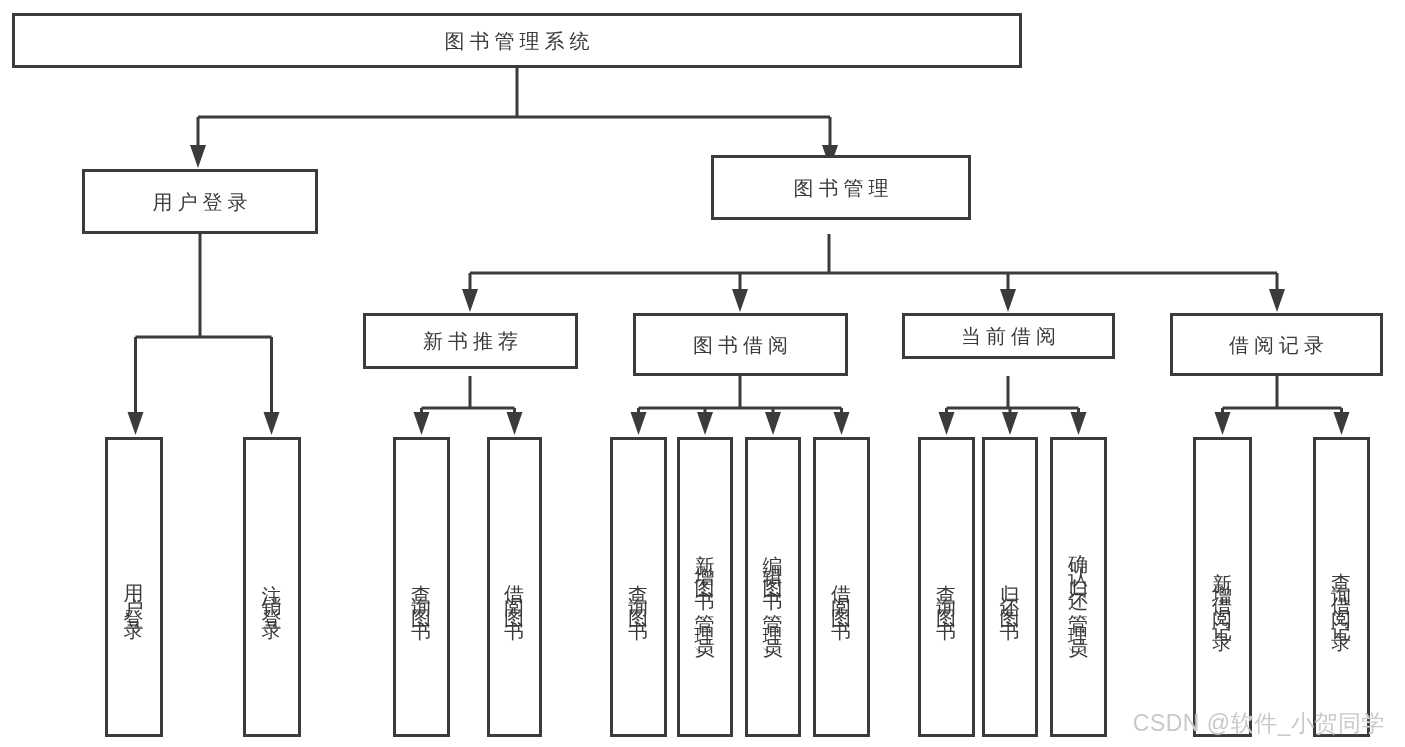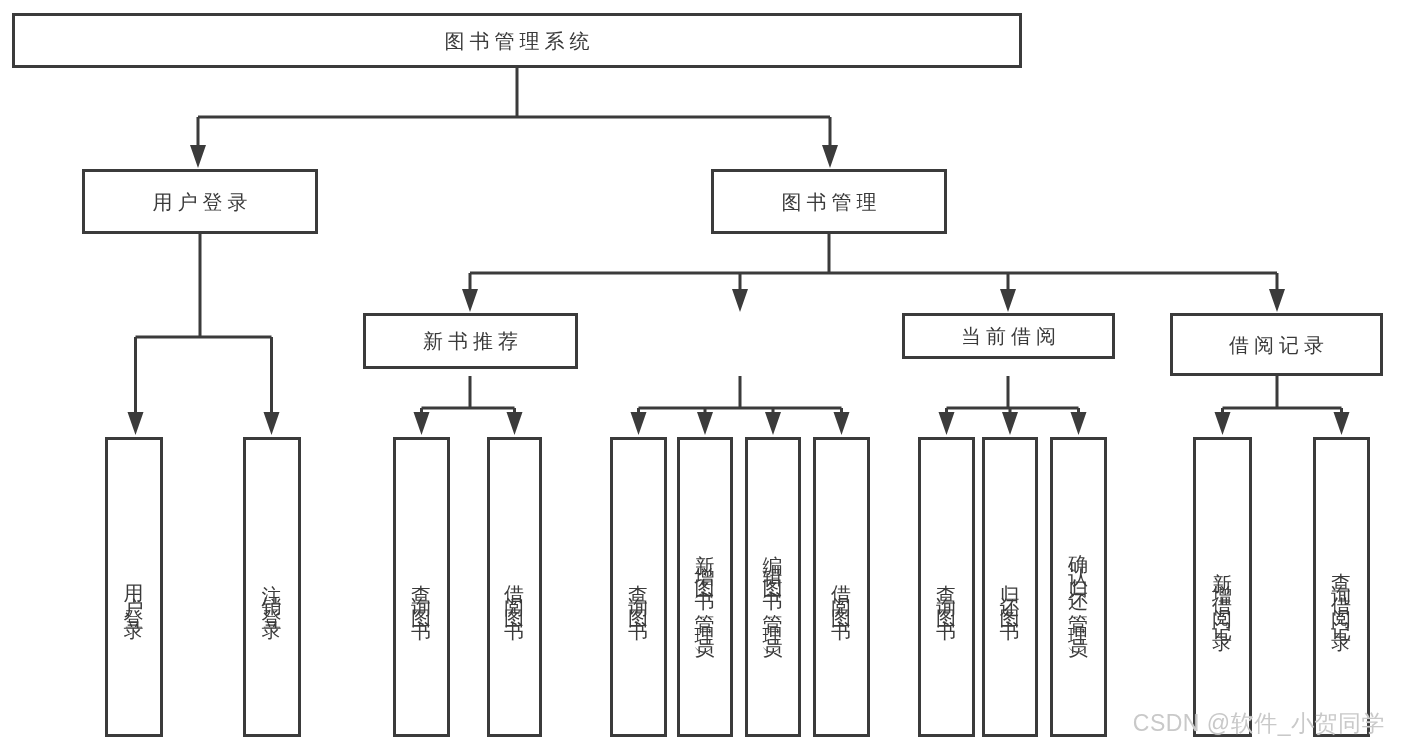--- a/index.html
+++ b/index.html
@@ -56,26 +56,29 @@
       <path d="M190 145L206 145L198 168ZM822 145L838 145L830 168ZM462 289L478 289L470 312ZM732 289L748 289L740 312ZM1000 289L1016 289L1008 312ZM1269 289L1285 289L1277 312ZM127.5 412L143.5 412L135.5 435ZM263.5 412L279.5 412L271.5 435ZM413.5 412L429.5 412L421.5 435ZM506.5 412L522.5 412L514.5 435ZM630.5 412L646.5 412L638.5 435ZM697 412L713 412L705 435ZM765 412L781 412L773 435ZM833.5 412L849.5 412L841.5 435ZM938.5 412L954.5 412L946.5 435ZM1002 412L1018 412L1010 435ZM1070.5 412L1086.5 412L1078.5 435ZM1214.5 412L1230.5 412L1222.5 435ZM1333.5 412L1349.5 412L1341.5 435Z" fill="#3b3b3b"></path>
     </svg>
 
   <div class="node" style="left: 12px; top: 13px; width: 1010px; height: 55px; border-color: rgb(59, 59, 59); color: rgb(58, 58, 58);">
     <span class="hlabel">图书管理系统</span>
   </div>
 
   <div class="node" style="left: 82px; top: 169px; width: 236px; height: 65px; border-color: rgb(59, 59, 59); color: rgb(58, 58, 58);">
     <span class="hlabel">用户登录</span>
   </div>
-  <div class="node" style="left: 711px; top: 169px; width: 236px; height: 65px; border-color: rgb(59, 59, 59); color: rgb(58, 58, 58);">
+  <div class="node" style="left: 711px; top: 155px; width: 260px; height: 65px; border-color: rgb(59, 59, 59); color: rgb(58, 58, 58);">
     <span class="hlabel">图书管理</span>
   </div>
 
   <div class="node" style="left: 363px; top: 313px; width: 215px; height: 56px; border-color: rgb(59, 59, 59); color: rgb(58, 58, 58);">
     <span class="hlabel">新书推荐</span>
+  </div>
+  <div class="node" style="left: 633px; top: 313px; width: 215px; height: 63px; border-color: rgb(59, 59, 59); color: rgb(58, 58, 58);">
+    <span class="hlabel">图书借阅</span>
   </div>
   <div class="node" style="left: 902px; top: 313px; width: 213px; height: 46px; border-color: rgb(59, 59, 59); color: rgb(58, 58, 58);">
     <span class="hlabel">当前借阅</span>
   </div>
   <div class="node" style="left: 1170px; top: 313px; width: 213px; height: 63px; border-color: rgb(59, 59, 59); color: rgb(58, 58, 58); text-align: right;">
     <span class="hlabel">借阅记录</span>
   </div>
 
   <div class="node" style="left: 105px; top: 437px; width: 58px; height: 300px; border-color: rgb(59, 59, 59); color: rgb(58, 58, 58);">
     <span class="vlabel">用户登录</span>

